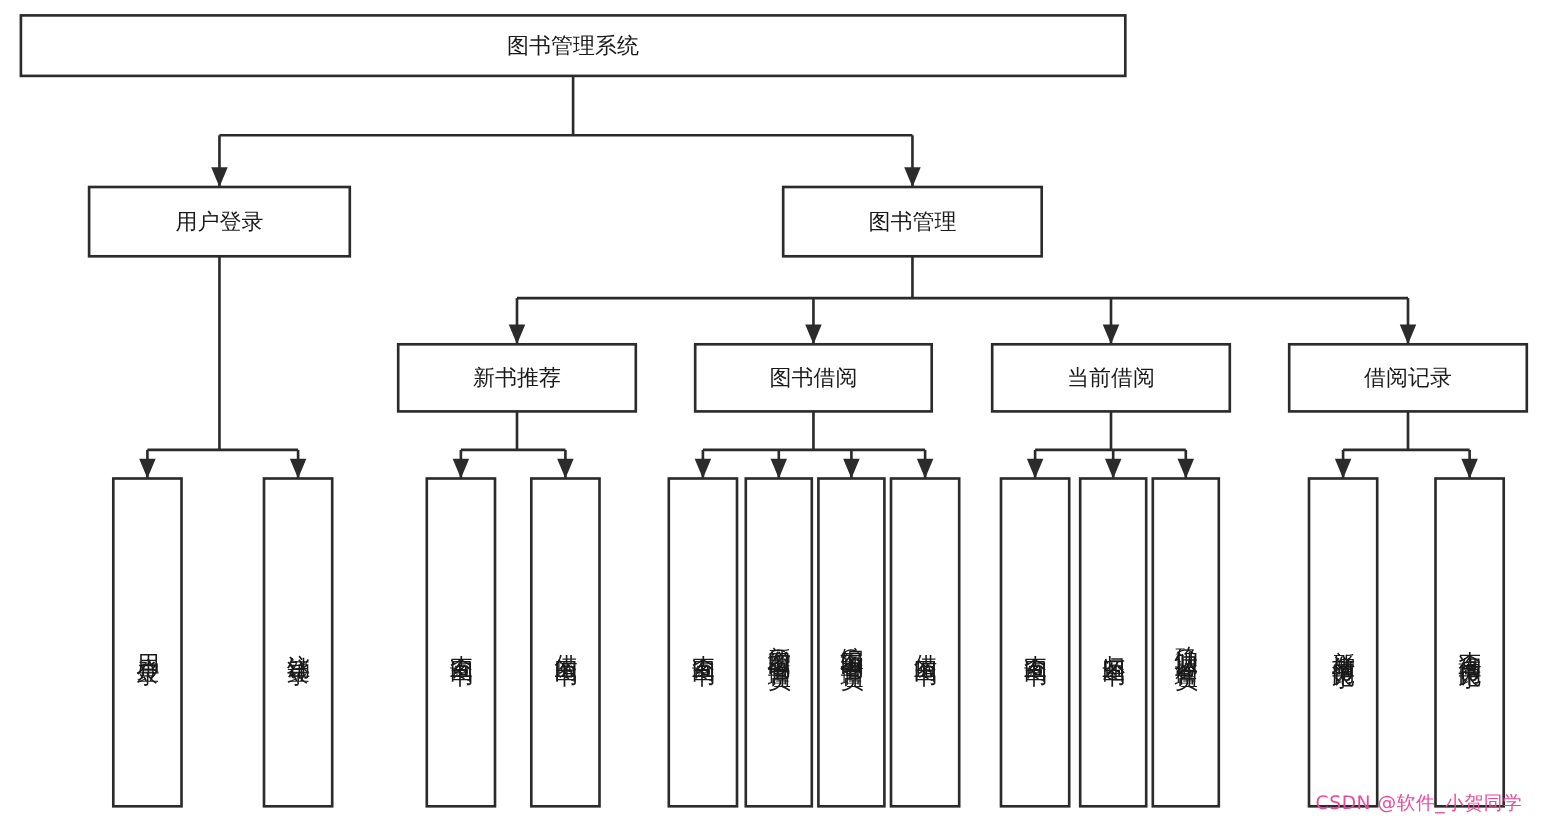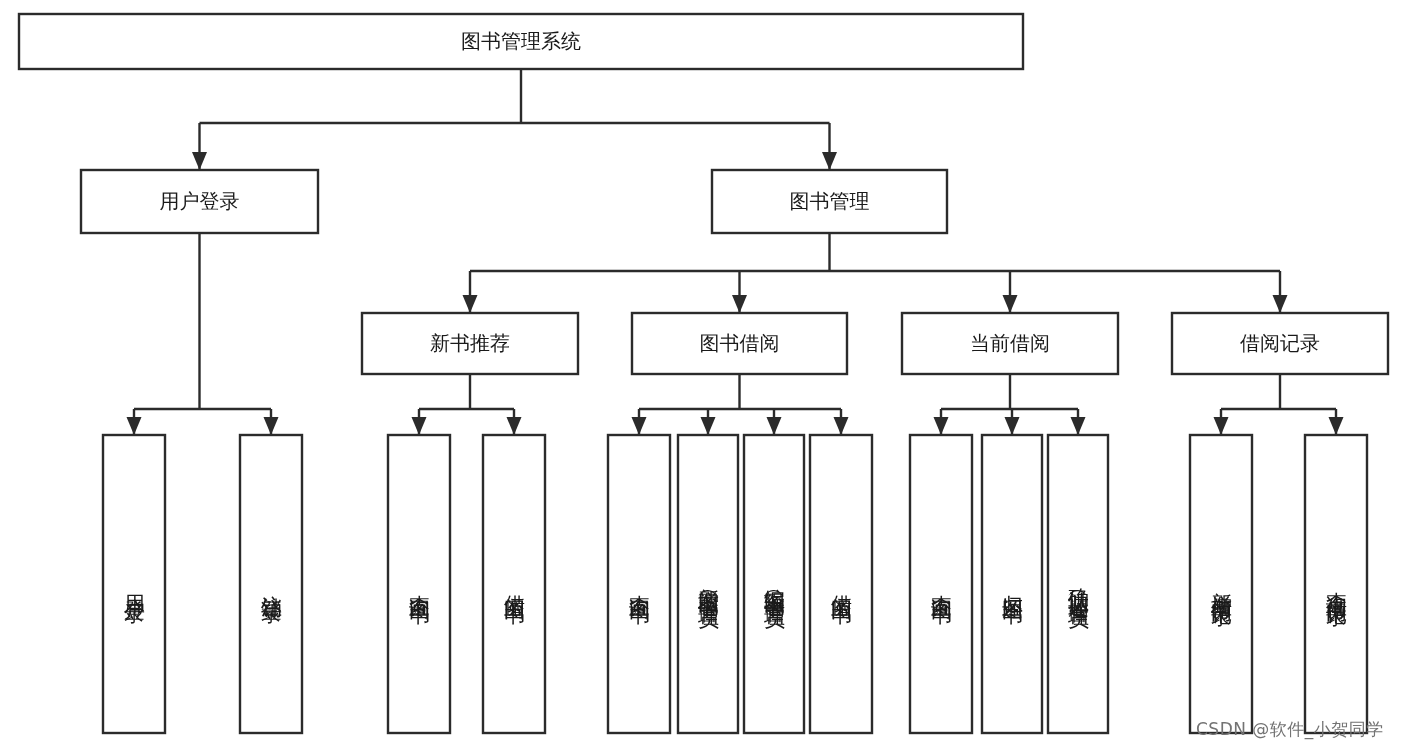--- a/index.html
+++ b/index.html
@@ -179,15 +179,15 @@
       <div class="leaf-label" style="left: 678px; top: 435px; width: 60px; height: 298px;">新增图书（管理员）</div>
       <div class="leaf-label" style="left: 744px; top: 435px; width: 60px; height: 298px;">编辑图书（管理员）</div>
       <div class="leaf-label" style="left: 810px; top: 435px; width: 62px; height: 298px;">借阅图书</div>
       <div class="leaf-label" style="left: 910px; top: 435px; width: 62px; height: 298px;">查询图书</div>
       <div class="leaf-label" style="left: 982px; top: 435px; width: 60px; height: 298px;">归还图书</div>
       <div class="leaf-label" style="left: 1048px; top: 435px; width: 60px; height: 298px;">确认归还（管理员）</div>
       <div class="leaf-label" style="left: 1190px; top: 435px; width: 62px; height: 298px;">新增借阅记录</div>
       <div class="leaf-label" style="left: 1305px; top: 435px; width: 62px; height: 298px;">查询借阅记录</div>
     </div>
 
-  <div class="watermark" style="left: 1196px; top: 718px; color: #737373; text-align: right;">CSDN @软件_小贺同学</div>
+  <div class="watermark" style="left: 1196px; top: 718px; color: #ec4899; text-align: right;">CSDN @软件_小贺同学</div>
 
 </div>
 
 </body></html>

